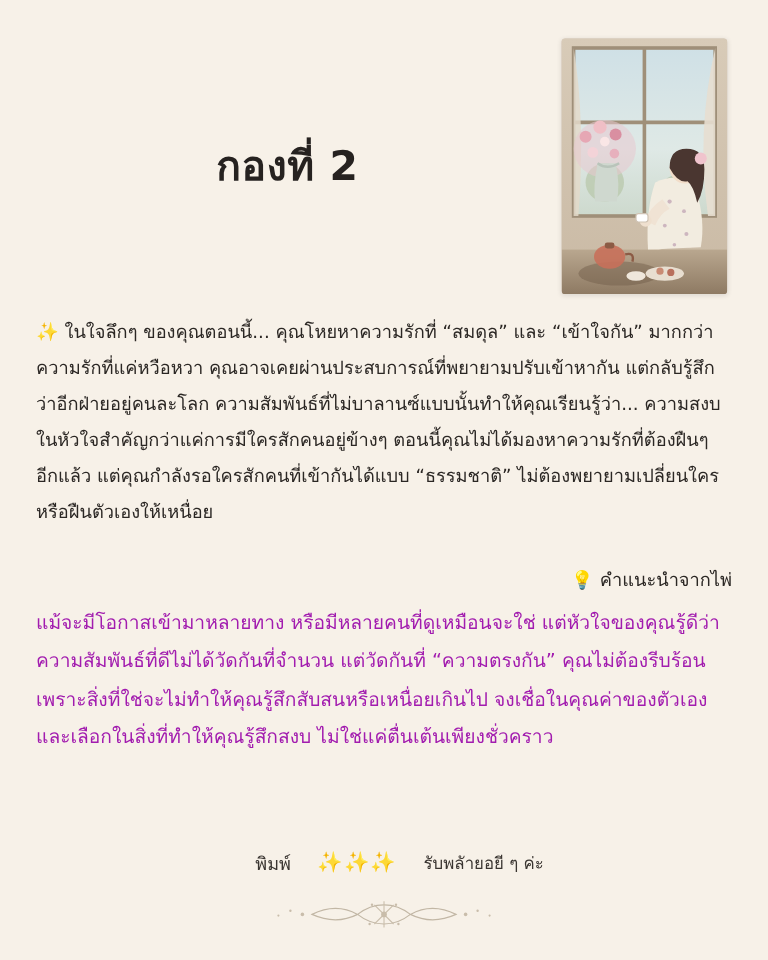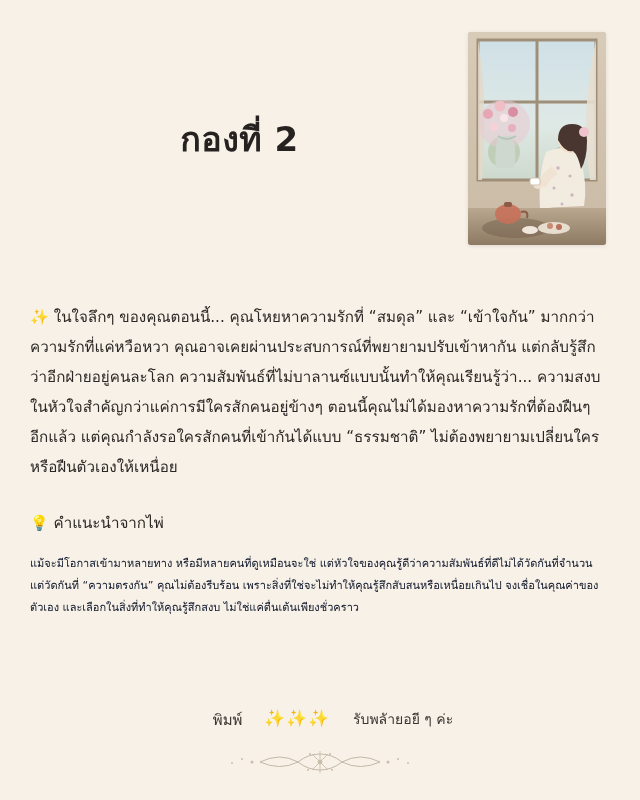--- a/index.html
+++ b/index.html
@@ -61,35 +61,34 @@
   
   .content {
     padding: 12px 30px 0 30px;
   }
   .para {
     font-size: 15.2px;
     line-height: 1.98;
     color: #2b2724;
     text-align: left;
     word-break: break-word;
-    margin-top: 40px;
   }
 
   .advice-heading {
-    text-align: left;
+    text-align: right;
     font-size: 15.2px;
     line-height: 1.9;
     margin-top: 26px;
-    margin-bottom: 16px;
+    margin-bottom: 6px;
     color: #2b2724;
   }
   .advice-body {
-    font-size: 11px;
+    font-size: 16px;
     line-height: 1.98;
-    color: #0f172a;
+    color: #a21caf;
   }
 
   
   .footer {
     position: absolute;
     left: 0;
     right: 0;
     bottom: 24px;
     text-align: center;
   }

